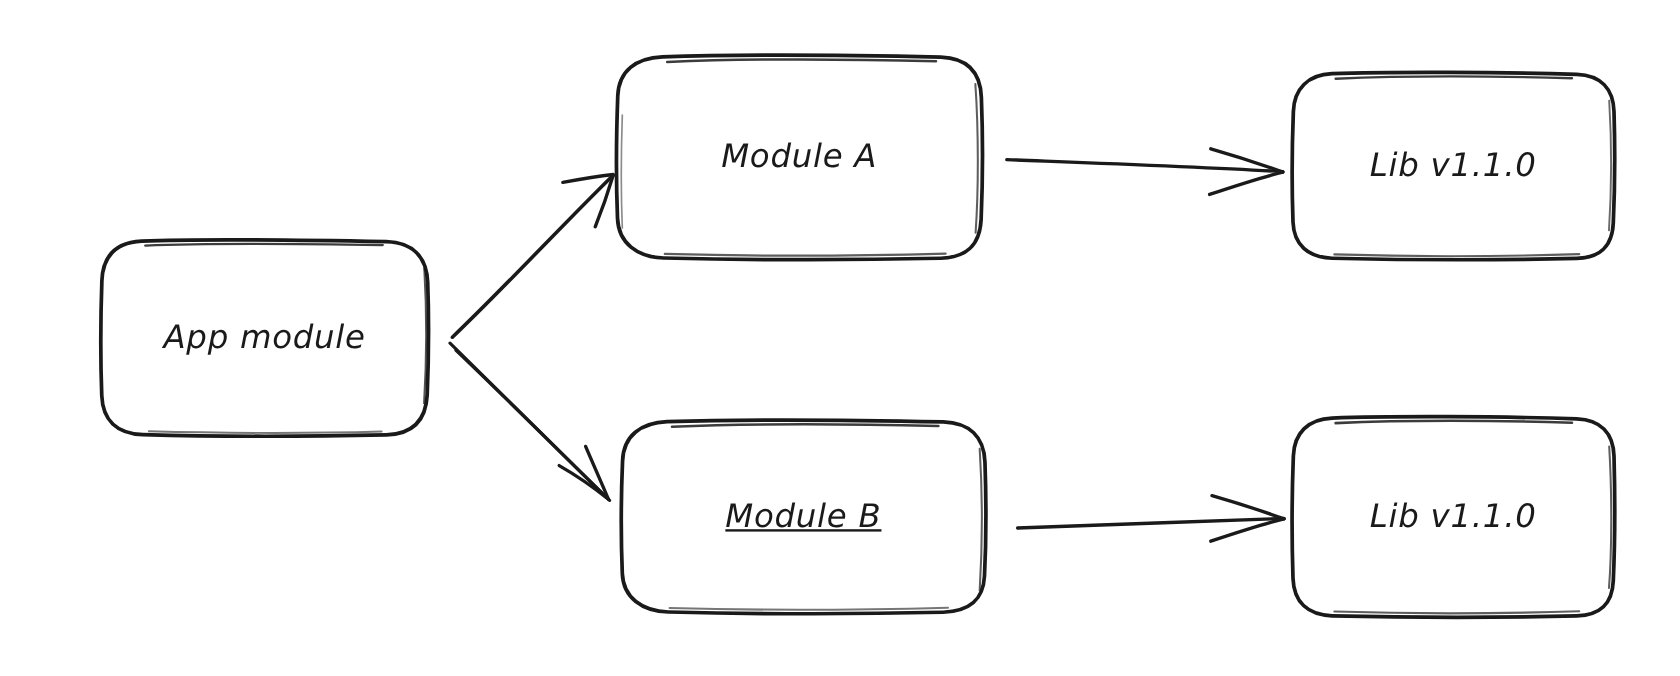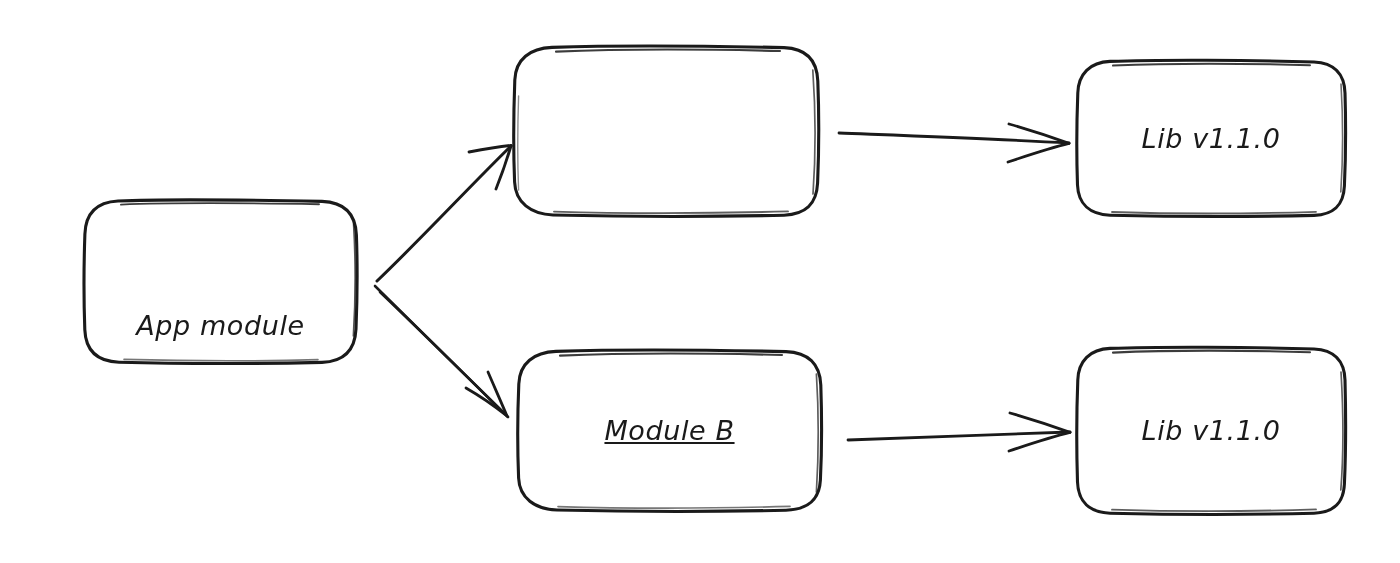--- a/index.html
+++ b/index.html
@@ -148,22 +148,23 @@
 
       <g>
         <path stroke-width="2.8" d="M848,440 C906,437.6 1004,434.6 1070,432"></path>
         <path stroke-width="2.8" d="M1010,413 C1031,419 1055,427 1070,432.4"></path>
         <path stroke-width="2.8" d="M1009,451 C1030,444 1055,436 1070,432.4"></path>
       </g>
 
     </g>
   </svg>
 
-  <div class="node-label" style="left:84px; top:200px; width:273px; height:163px;margin-top:44px;">App module</div>
+  <div class="node-label" style="left:84px; top:200px; width:273px; height:163px;">App module</div>
 
+  <div class="node-label" style="left:514px; top:46px; width:304px; height:169px;">Module A</div>
 
   <div class="node-label" style="left:518px; top:350px; width:303px; height:160px;text-decoration:underline;">Module B</div>
 
   <div class="node-label" style="left:1077px; top:60px; width:268px; height:156px;">Lib v1.1.0</div>
 
   <div class="node-label" style="left:1077px; top:347px; width:268px; height:166px;">Lib v1.1.0</div>
 
   <div class="node-hit" style="left:84px; top:200px; width:273px; height:163px;"></div>
   <div class="node-hit" style="left:514px; top:46px; width:304px; height:169px;"></div>
   <div class="node-hit" style="left:518px; top:350px; width:303px; height:160px;"></div>

